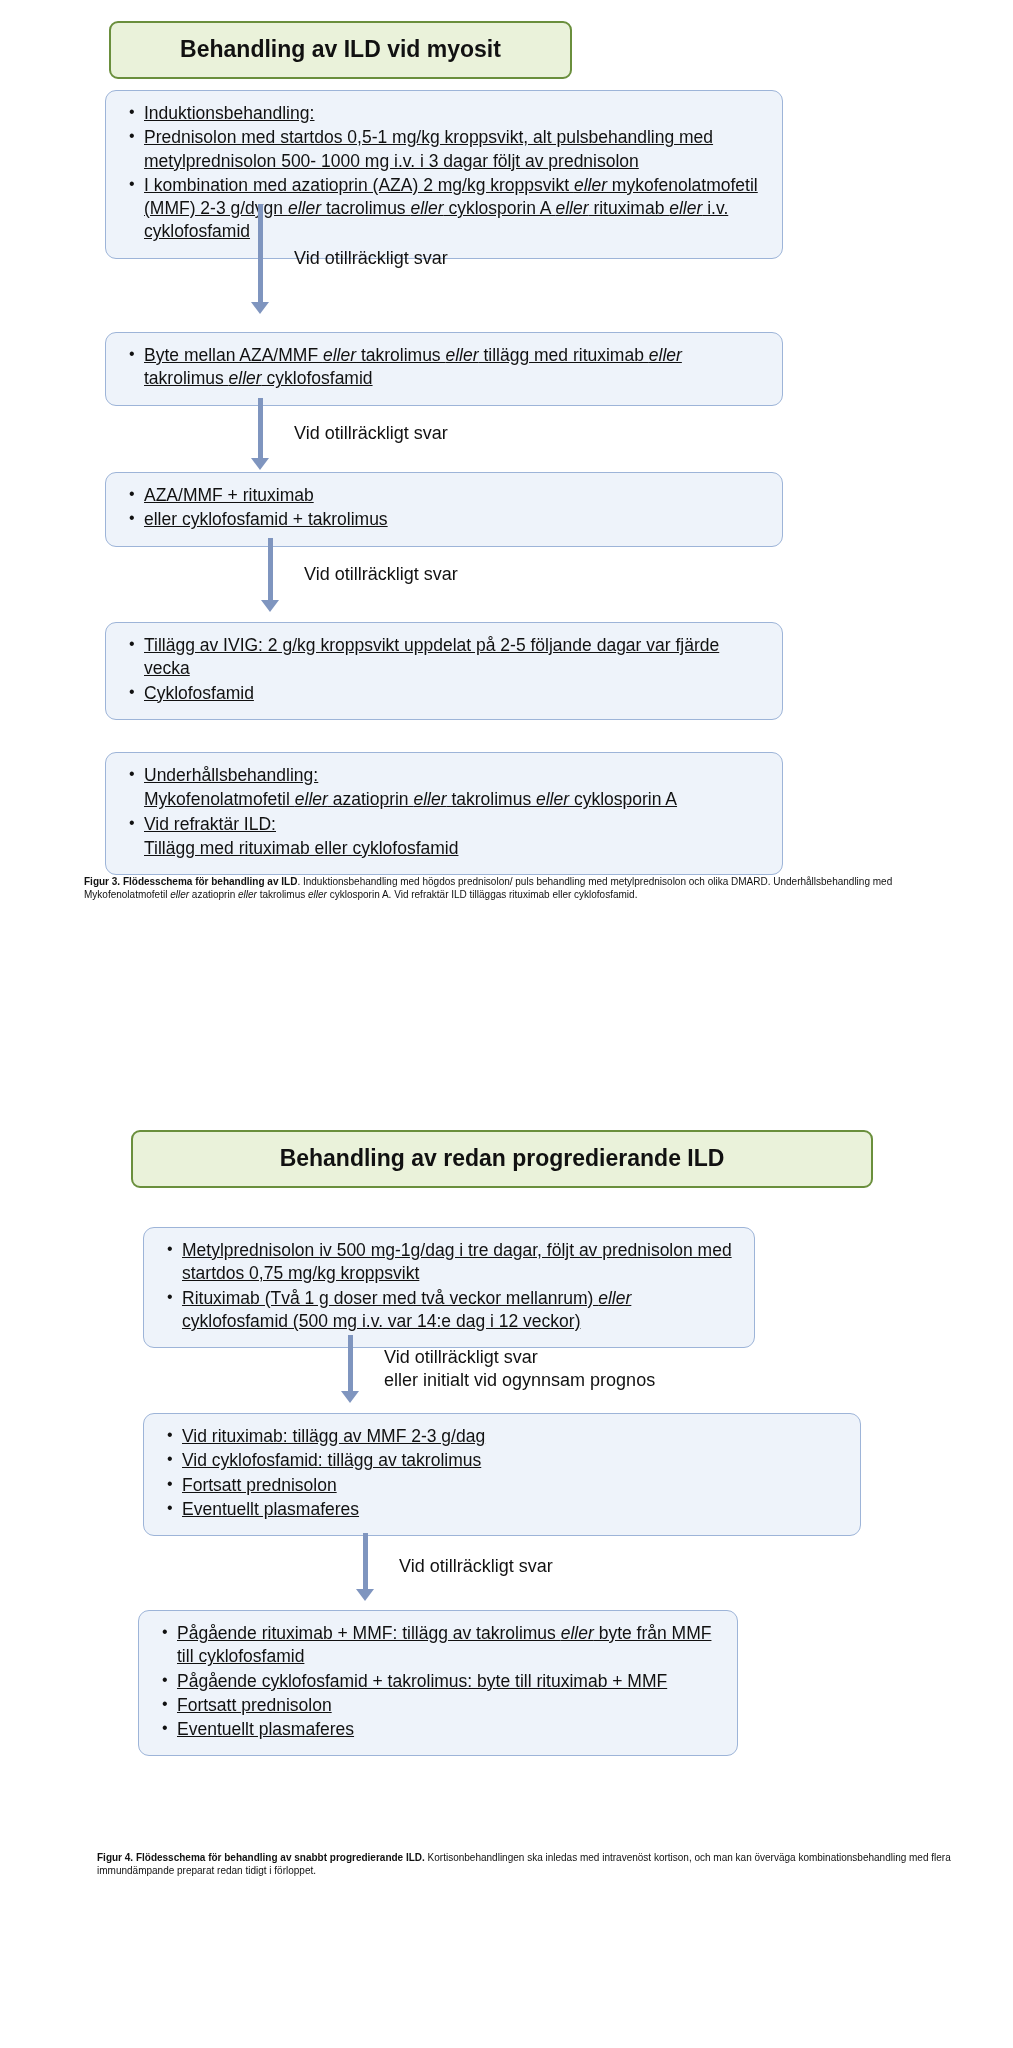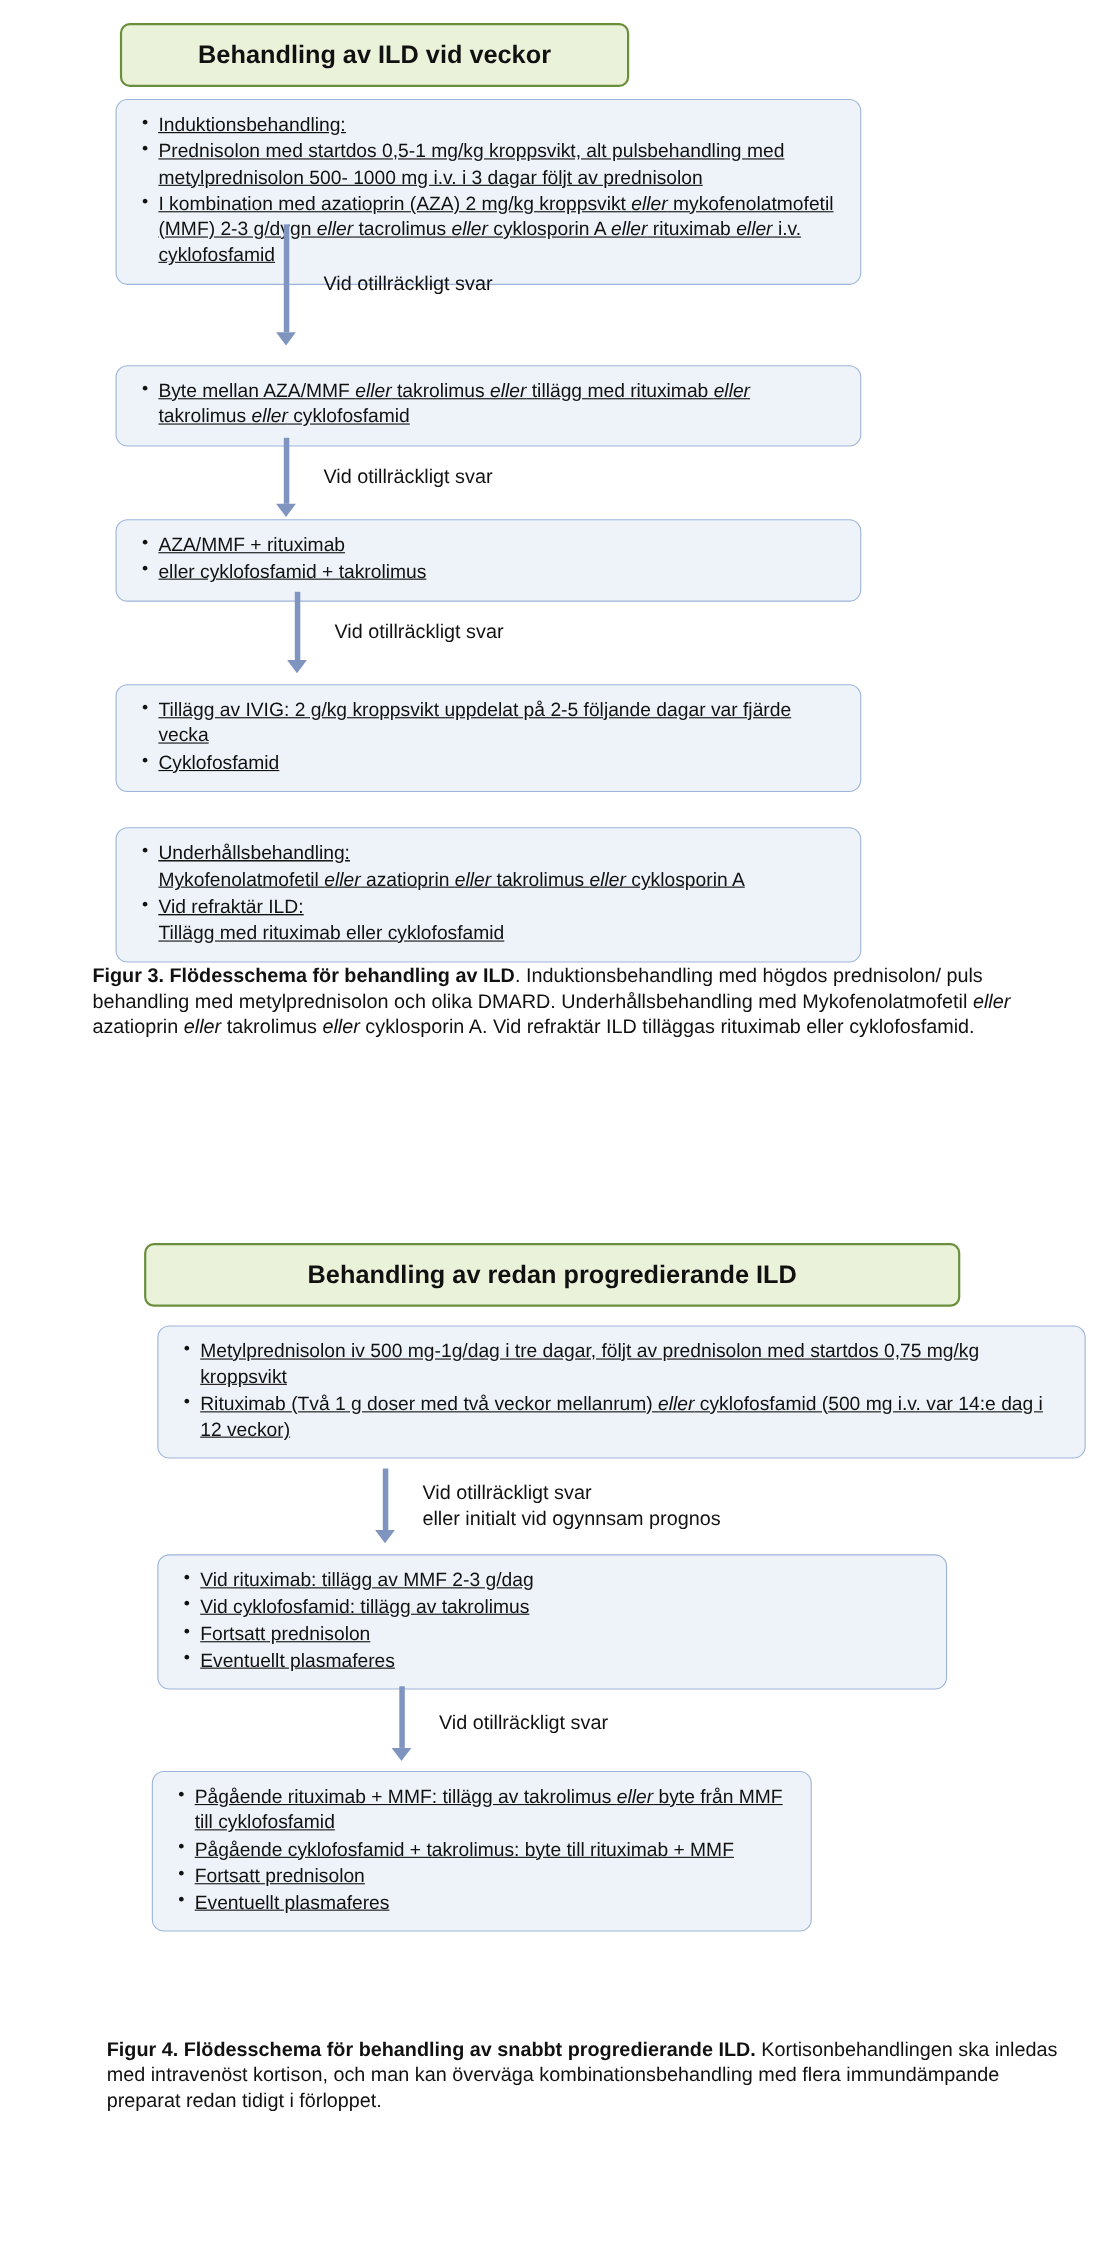--- a/index.html
+++ b/index.html
@@ -104,56 +104,56 @@
   }
   .arrow-label {
     font-size: 18px;
     line-height: 1.3;
     color: #111;
     margin-left: 14px;
   }
 
   
   .caption {
-    font-size: 18px;
+    font-size: 10px;
     line-height: 1.28;
     color: #111;
   }
 
   
   #fig3 { position: absolute; left: 0; top: 0; width: 1013px; }
   #fig3 .title-box { position: absolute; left: 109px; top: 21px; width: 463px; }
   #fig3 .n1 { position: absolute; left: 105px; top: 90px; width: 678px; }
   #fig3 .a1 { position: absolute; left: 240px; top: 204px; }
   #fig3 .n2 { position: absolute; left: 105px; top: 332px; width: 678px; }
   #fig3 .a2 { position: absolute; left: 240px; top: 398px; }
   #fig3 .n3 { position: absolute; left: 105px; top: 472px; width: 678px; }
   #fig3 .a3 { position: absolute; left: 250px; top: 538px; }
   #fig3 .n4 { position: absolute; left: 105px; top: 622px; width: 678px; }
   #fig3 .n5 { position: absolute; left: 105px; top: 752px; width: 678px; }
   #fig3 .cap { position: absolute; left: 84px; top: 876px; width: 890px; }
 
   
   #fig4 { position: absolute; left: 0; top: 1130px; width: 1013px; }
   #fig4 .title-box { position: absolute; left: 131px; top: 0px; width: 742px; }
-  #fig4 .n1 { position: absolute; left: 143px; top: 75px; width: 844px; }
+  #fig4 .n1 { position: absolute; left: 143px; top: 97px; width: 612px; }
   #fig4 .a1 { position: absolute; left: 330px; top: 205px; }
   #fig4 .n2 { position: absolute; left: 143px; top: 283px; width: 718px; }
   #fig4 .a2 { position: absolute; left: 345px; top: 403px; }
   #fig4 .n3 { position: absolute; left: 138px; top: 480px; width: 600px; }
   #fig4 .cap { position: absolute; left: 97px; top: 722px; width: 880px; }
 </style>
 </head>
 <body>
 
 <div class="page">
 
   <section class="flow" id="fig3">
 
-    <div class="title-box">Behandling av ILD vid veckor</div>
+    <div class="title-box">Behandling av ILD vid myosit</div>
 
     <div class="node n1">
       <ul>
           <li><span class="u">Induktionsbehandling:</span></li>
           <li><span>Prednisolon med startdos 0,5-1 mg/kg kroppsvikt, alt pulsbehandling med metylprednisolon 500- 1000 mg i.v. i 3 dagar följt av prednisolon</span></li>
           <li><span>I kombination med azatioprin (AZA) 2 mg/kg kroppsvikt </span><span class="it">eller</span><span> mykofenolatmofetil (MMF) 2-3 g/dygn </span><span class="it">eller</span><span> tacrolimus </span><span class="it">eller</span><span> cyklosporin A </span><span class="it">eller</span><span> rituximab </span><span class="it">eller</span><span> i.v. cyklofosfamid</span></li>
         </ul>
     </div>
 
     <div class="arrow-row a1">

